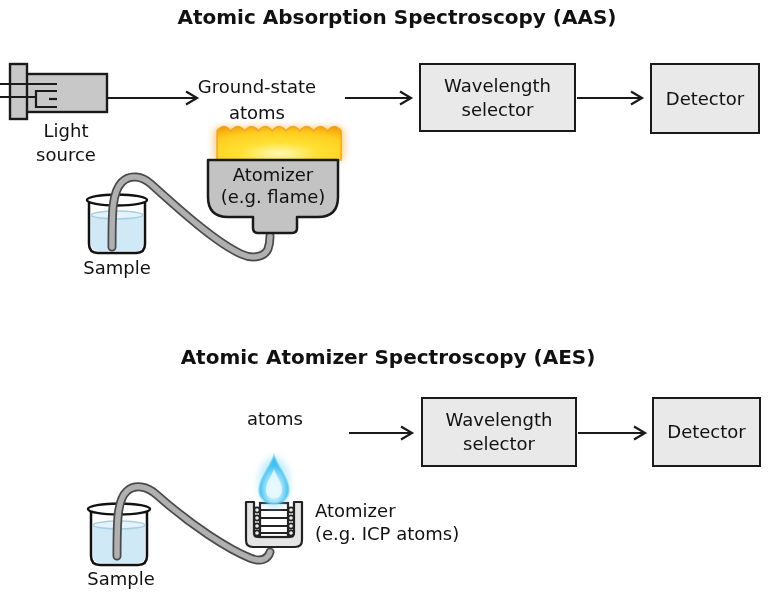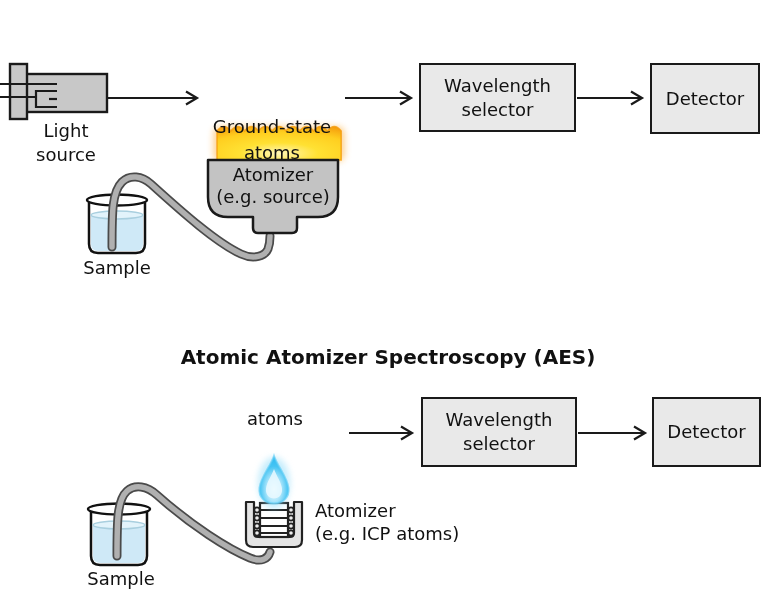--- a/index.html
+++ b/index.html
@@ -133,43 +133,44 @@
       </g>
     </g>
 
     <g>
       <ellipse cx="274" cy="483" rx="16" ry="26" fill="#8edbf9" opacity="0.5" filter="url(#blur3)"></ellipse>
       <path class="bflame" d="M274,456 C270,467 261,477 259.5,488 C258.5,497 265,503.5 274,503.5 C283,503.5 289.5,497 288.5,488 C287,477 278,467 274,456 Z"></path>
       <path d="M274,469 C271.5,476 267,481.5 266,488.5 C265.3,494.5 269,498.5 274,498.5 C279,498.5 282.7,494.5 282,488.5 C281,481.5 276.5,476 274,469 Z" fill="#eaf9ff" opacity="0.85"></path>
     </g>
   </svg>
 
+  <div class="lbl title" style="left:97px;top:4px;width:600px;">Atomic Absorption Spectroscopy (AAS)</div>
 
   <div class="lbl" style="left:16px;top:119px;width:100px;line-height:24px;">
     <div>Light</div>
     <div>source</div>
   </div>
 
-  <div class="lbl" style="left:197px;top:74px;width:150px;margin-top:40px;">
+  <div class="lbl" style="left:182px;top:74px;width:150px;">
     <div>Ground-state</div>
     <div>atoms</div>
   </div>
 
   <div class="box" style="left:419px;top:63px;width:157px;height:69px;">
     <span>Wavelength</span>
     <span>selector</span>
   </div>
 
   <div class="box" style="left:650px;top:63px;width:110px;height:71px;">
     <span>Detector</span>
   </div>
 
   <div class="lbl tight" style="left:203px;top:164px;width:140px;">
     <div>Atomizer</div>
-    <div>(e.g. source)</div>
+    <div>(e.g. flame)</div>
   </div>
 
   <div class="lbl" style="left:67px;top:255px;width:100px;">Sample</div>
 
   <div class="lbl title" style="left:88px;top:344px;width:600px;">Atomic Atomizer Spectroscopy (AES)</div>
 
   <div class="lbl" style="left:200px;top:406px;width:150px;">
     <div>atoms</div>
   </div>
 

